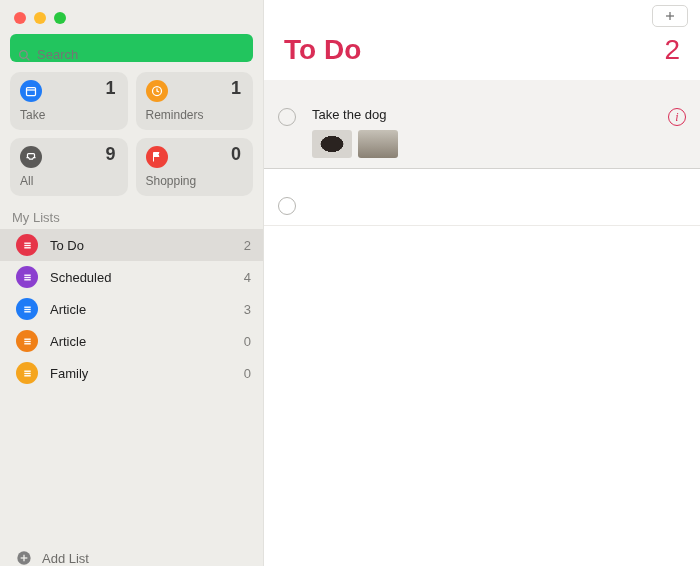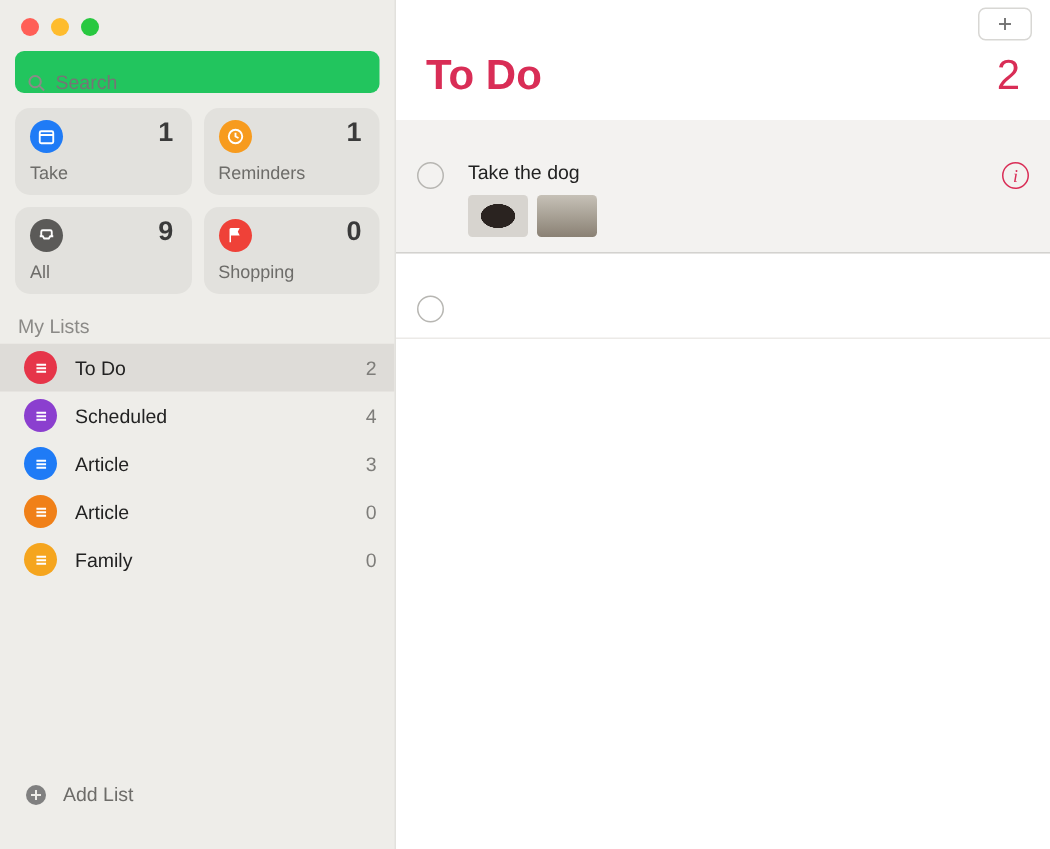--- a/index.html
+++ b/index.html
@@ -125,21 +125,21 @@
   }
   .list-row .cnt {
     margin-left: auto;
     font-size: 13px;
     color: #7e7d7a;
   }
 
   .add-list {
     height: 44px;
     display: flex;
-    align-items: flex-start;
+    align-items: flex-end;
     padding: 0 16px;
     color: #6d6c69;
     font-size: 13px;
   }
   .add-list svg { margin-right: 10px; }
 
   
   .main {
     flex: 1;
     display: flex;

